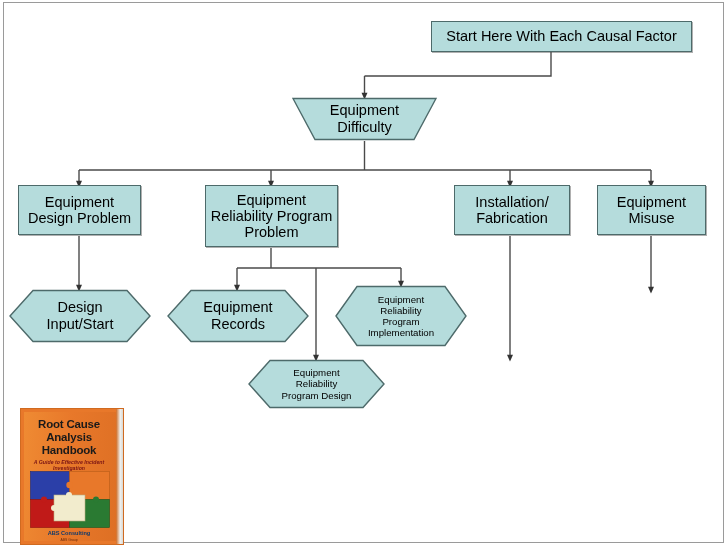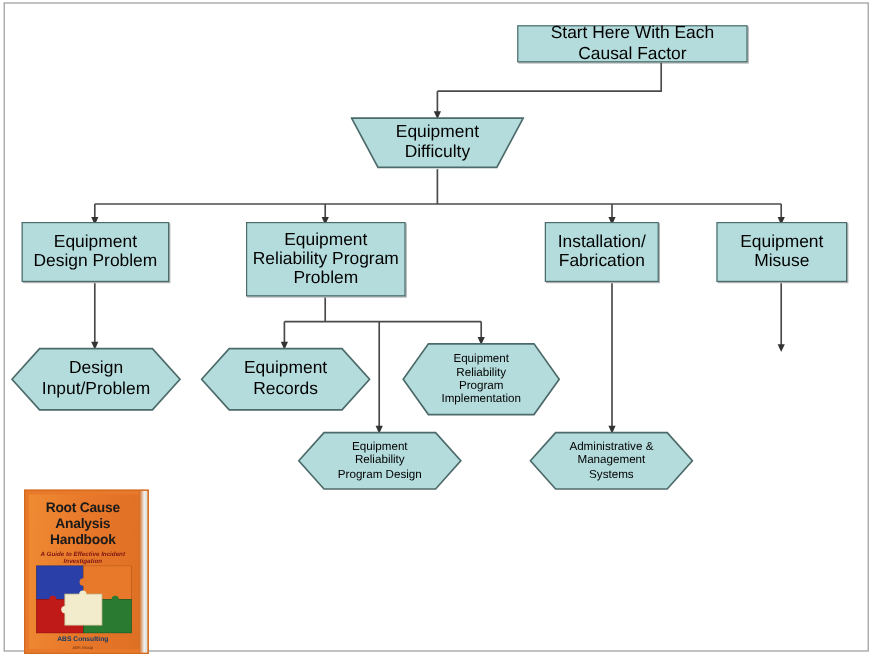--- a/index.html
+++ b/index.html
@@ -181,21 +181,21 @@
       <path d="M237,268 L237,288" marker-end="url(#ah)"></path>
       <path d="M401,268 L401,284" marker-end="url(#ah)"></path>
       <path d="M316,268 L316,358" marker-end="url(#ah)"></path>
 
       <path d="M510,236 L510,358" marker-end="url(#ah)"></path>
 
       <path d="M651,236 L651,290" marker-end="url(#ah)"></path>
     </g>
   </svg>
 
-  <div class="node rect fs15" style="left:431px; top:21px; width:192px; height:31px;">
+  <div class="node rect fs15" style="left:431px; top:21px; width:261px; height:31px;">
     <span class="lbl">Start Here With Each Causal Factor</span>
   </div>
 
   <div class="shapewrap" style="left:292px; top:97px; width:145px; height:44px;">
     <svg width="145" height="44" viewBox="0 0 145 44" xmlns="http://www.w3.org/2000/svg">
       <polygon points="1,1.5 144,1.5 122,42.5 23,42.5" fill="#b5dcdc" stroke="#4d6a6a" stroke-width="1.4"></polygon>
     </svg>
     <span class="lbl fs15">Equipment
 Difficulty</span>
   </div>
@@ -204,36 +204,36 @@
     <span class="lbl">Equipment
 Design Problem</span>
   </div>
 
   <div class="node rect fs15" style="left:205px; top:185px; width:133px; height:62px;">
     <span class="lbl">Equipment
 Reliability Program
 Problem</span>
   </div>
 
-  <div class="node rect fs15" style="left:454px; top:185px; width:95px; height:50px;">
+  <div class="node rect fs15" style="left:454px; top:185px; width:116px; height:50px;">
     <span class="lbl">Installation/
 Fabrication</span>
   </div>
 
   <div class="node rect fs15" style="left:597px; top:185px; width:109px; height:50px;">
     <span class="lbl">Equipment
 Misuse</span>
   </div>
 
   <div class="shapewrap" style="left:9px; top:289px; width:142px; height:54px;">
     <svg width="142" height="54" viewBox="0 0 142 54" xmlns="http://www.w3.org/2000/svg">
       <polygon points="1,27 24,1.5 118,1.5 141,27 118,52.5 24,52.5" fill="#b5dcdc" stroke="#4d6a6a" stroke-width="1.4"></polygon>
     </svg>
     <span class="lbl fs15">Design
-Input/Problem</span>
+Input/Start</span>
   </div>
 
   <div class="shapewrap" style="left:167px; top:289px; width:142px; height:54px;">
     <svg width="142" height="54" viewBox="0 0 142 54" xmlns="http://www.w3.org/2000/svg">
       <polygon points="1,27 24,1.5 118,1.5 141,27 118,52.5 24,52.5" fill="#b5dcdc" stroke="#4d6a6a" stroke-width="1.4"></polygon>
     </svg>
     <span class="lbl fs15">Equipment
 Records</span>
   </div>
 
@@ -250,28 +250,20 @@
 
   <div class="shapewrap" style="left:248px; top:359px; width:137px; height:50px;">
     <svg width="137" height="50" viewBox="0 0 137 50" xmlns="http://www.w3.org/2000/svg">
       <polygon points="1,25 22,1.5 115,1.5 136,25 115,48.5 22,48.5" fill="#b5dcdc" stroke="#4d6a6a" stroke-width="1.4"></polygon>
     </svg>
     <span class="lbl fs10">Equipment
 Reliability
 Program Design</span>
   </div>
 
-  <div class="shapewrap" style="left:441px; top:359px; width:137px; height:50px;">
-    <svg width="137" height="50" viewBox="0 0 137 50" xmlns="http://www.w3.org/2000/svg">
-      <polygon points="1,25 22,1.5 115,1.5 136,25 115,48.5 22,48.5" fill="#b5dcdc" stroke="#4d6a6a" stroke-width="1.4"></polygon>
-    </svg>
-    <span class="lbl fs10">Administrative &amp;
-Management
-Systems</span>
-  </div>
 
   <div id="book">
     <div class="bk-inner"></div>
     <div class="bk-spine"></div>
 
     <div class="bk-title">Root Cause
 Analysis
 Handbook</div>
     <div class="bk-sub">A Guide to Effective Incident Investigation</div>
 

